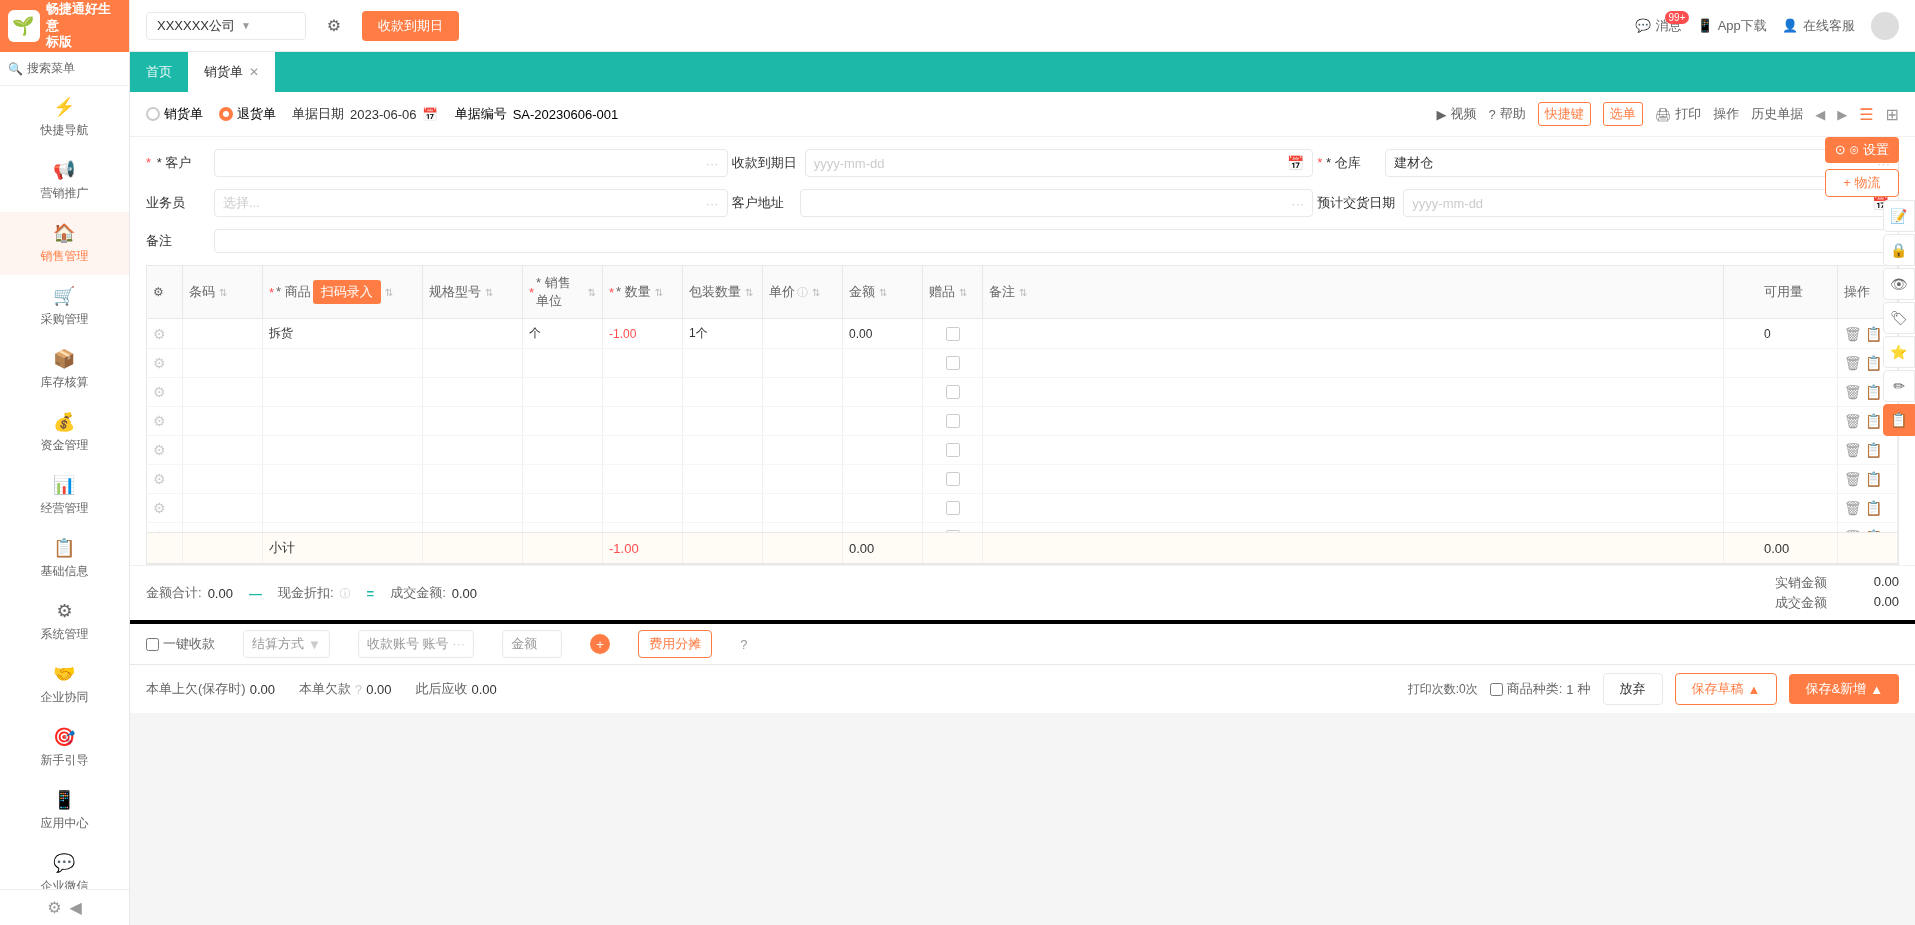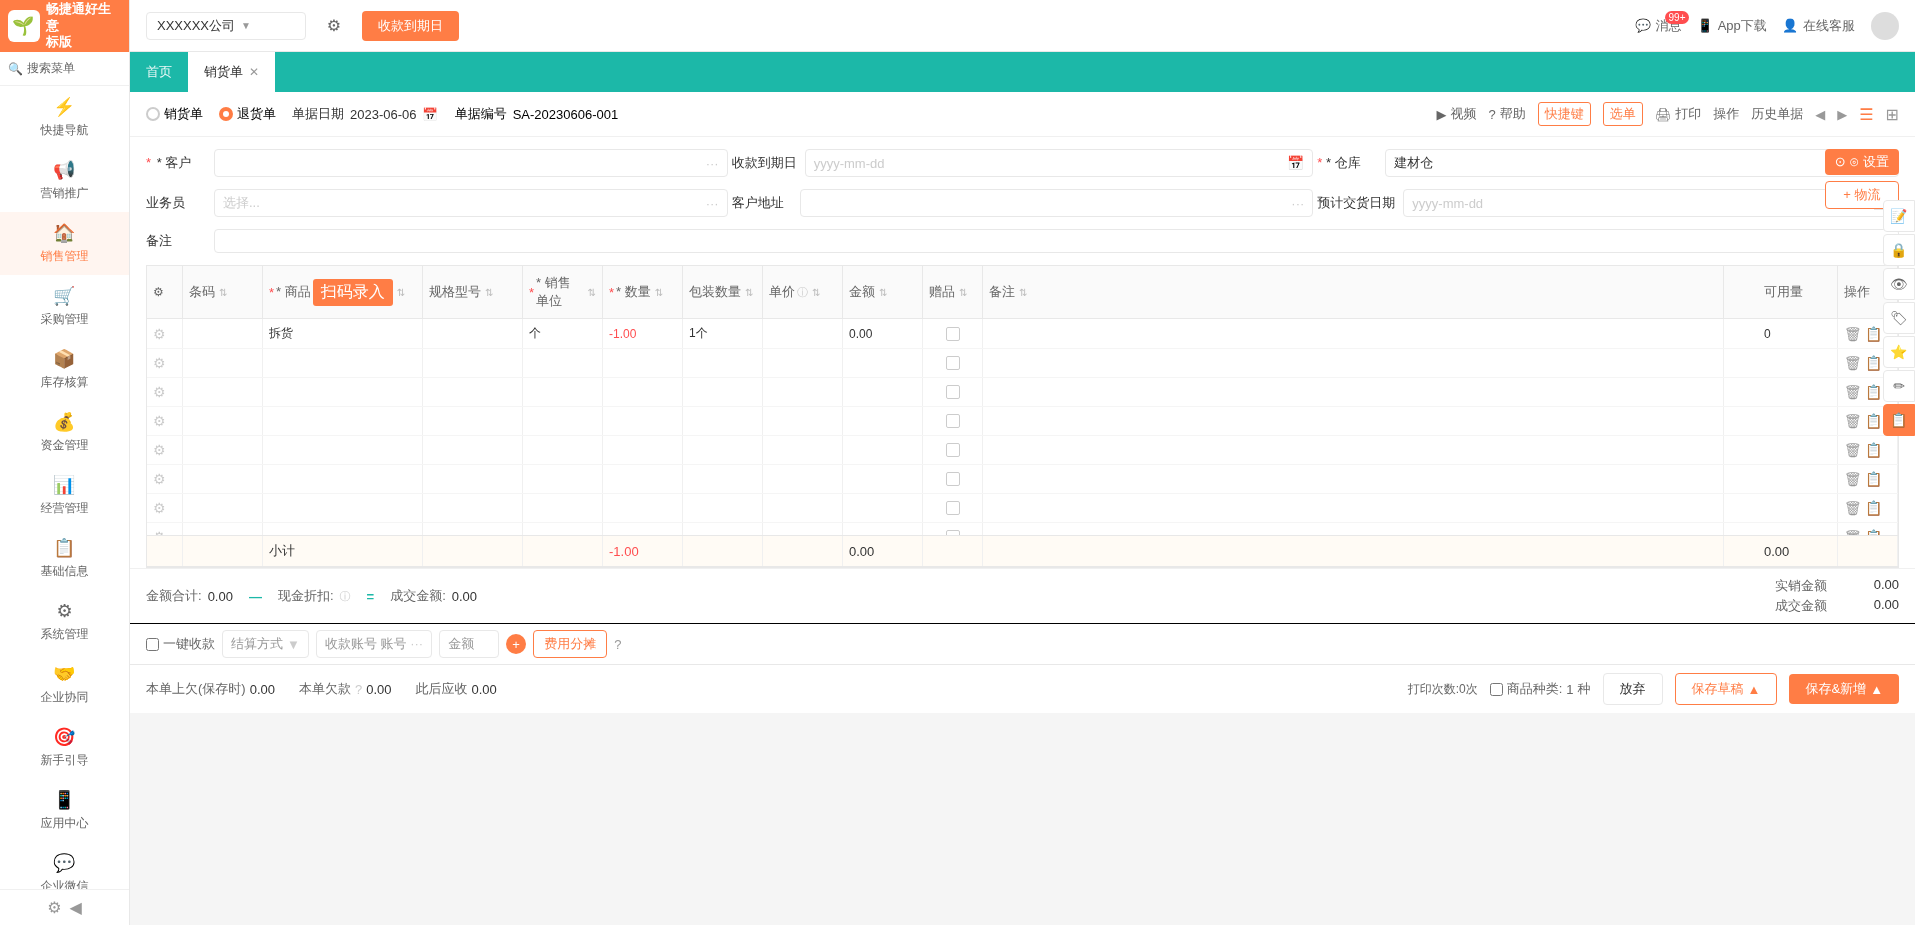--- a/index.html
+++ b/index.html
@@ -72,21 +72,21 @@
     .field-label { color: #333; white-space: nowrap; min-width: 60px; }
     .field-required { color: #ff4d4f; }
     .field-input { flex: 1; border: 1px solid #e8e8e8; border-radius: 4px; padding: 4px 8px; color: #999; display: flex; align-items: center; justify-content: space-between; min-height: 28px; cursor: pointer; }
     .field-input.has-value { color: #333; }
     .field-dots { color: #ccc; }
     .field-calendar { color: #999; cursor: pointer; font-size: 14px; }
     .form-field-remark { grid-column: 1 / -1; }
 
     
     .table-container { flex: 1; overflow: hidden; display: flex; flex-direction: column; margin: 0 16px; }
-    .scan-btn { background: #ff7d45; color: #fff; border: none; border-radius: 3px; padding: 3px 8px; cursor: pointer; font-size: 16px; }
+    .scan-btn { background: #ff7d45; color: #fff; border: none; border-radius: 3px; padding: 3px 8px; cursor: pointer; font-size: 13px; }
     .data-table { border: 1px solid #e8e8e8; flex: 1; overflow: hidden; display: flex; flex-direction: column; }
     .table-head { background: #fafafa; border-bottom: 1px solid #e8e8e8; display: flex; flex-shrink: 0; }
     .table-body { flex: 1; overflow-y: auto; }
     .th { padding: 8px 6px; color: #666; font-size: 12px; border-right: 1px solid #e8e8e8; display: flex; align-items: center; gap: 2px; flex-shrink: 0; }
     .th-required { color: #ff4d4f; }
     .tr { display: flex; border-bottom: 1px solid #f5f5f5; }
     .td { padding: 6px; border-right: 1px solid #f0f0f0; display: flex; align-items: center; font-size: 12px; color: #333; flex-shrink: 0; overflow: hidden; }
     .td.red { color: #ff4d4f; }
     .td.center { justify-content: center; }
     .subtotal-row { display: flex; background: #fffbf5; border-top: 1px solid #e8e8e8; border-bottom: 1px solid #e8e8e8; flex-shrink: 0; }
@@ -110,21 +110,21 @@
 
     
     .footer-totals { padding: 8px 16px; background: #fff; border-top: 1px solid #f0f0f0; display: flex; align-items: center; gap: 16px; flex-shrink: 0; }
     .total-item { display: flex; align-items: center; gap: 6px; }
     .total-label { color: #666; }
     .total-value { color: #333; font-weight: 500; }
     .minus-icon { color: #1cb8a8; font-weight: bold; }
     .equals-icon { color: #1cb8a8; font-weight: bold; }
     .transaction-amount { color: #333; }
 
-    .footer-payment { padding: 6px 16px; background: #fff; border-top: 1px solid #000000; display: flex; align-items: center; gap: 7px; flex-shrink: 0; }
+    .footer-payment { padding: 6px 16px; background: #fff; border-top: 4px solid #000000; display: flex; align-items: center; gap: 28px; flex-shrink: 0; }
     .one-click-pay { display: flex; align-items: center; gap: 4px; color: #666; }
     .payment-method { border: 1px solid #e8e8e8; border-radius: 4px; padding: 4px 8px; color: #999; display: flex; align-items: center; gap: 4px; min-width: 80px; cursor: pointer; }
     .account-field { border: 1px solid #e8e8e8; border-radius: 4px; padding: 4px 8px; color: #999; min-width: 60px; cursor: pointer; }
     .amount-field { border: 1px solid #e8e8e8; border-radius: 4px; padding: 4px 8px; color: #999; min-width: 60px; }
     .add-btn { background: #ff7d45; color: #fff; border: none; border-radius: 50%; width: 20px; height: 20px; cursor: pointer; display: flex; align-items: center; justify-content: center; font-size: 14px; }
     .expense-btn { border: 1px solid #ff7d45; color: #ff7d45; background: #fff; border-radius: 4px; padding: 4px 10px; cursor: pointer; }
     .help-icon { color: #999; cursor: pointer; }
     .summary-right { margin-left: auto; text-align: right; }
     .summary-item { display: flex; gap: 12px; justify-content: flex-end; }
     .summary-label { color: #666; text-align: right; }
@@ -375,21 +375,21 @@
           </div>
 
           <div class="form-field form-field-remark">
             <span class="field-label">备注</span>
             <div class="field-input" style="flex:1;min-height:24px;">
               <span></span>
             </div>
           </div>
         </div>
 
-        <div style="position:absolute;right:16px;top:12px;display:flex;flex-direction:column;gap:6px;">
+        <div style="position:absolute;right:16px;top:0;display:flex;flex-direction:column;gap:6px;">
           <button class="setup-btn">
             <span>⊙</span> <span>⊙ 设置</span>
           </button>
           <button class="logistics-btn">
             <span>+ 物流</span>
           </button>
         </div>
       </div>
 
       <div class="table-container">

